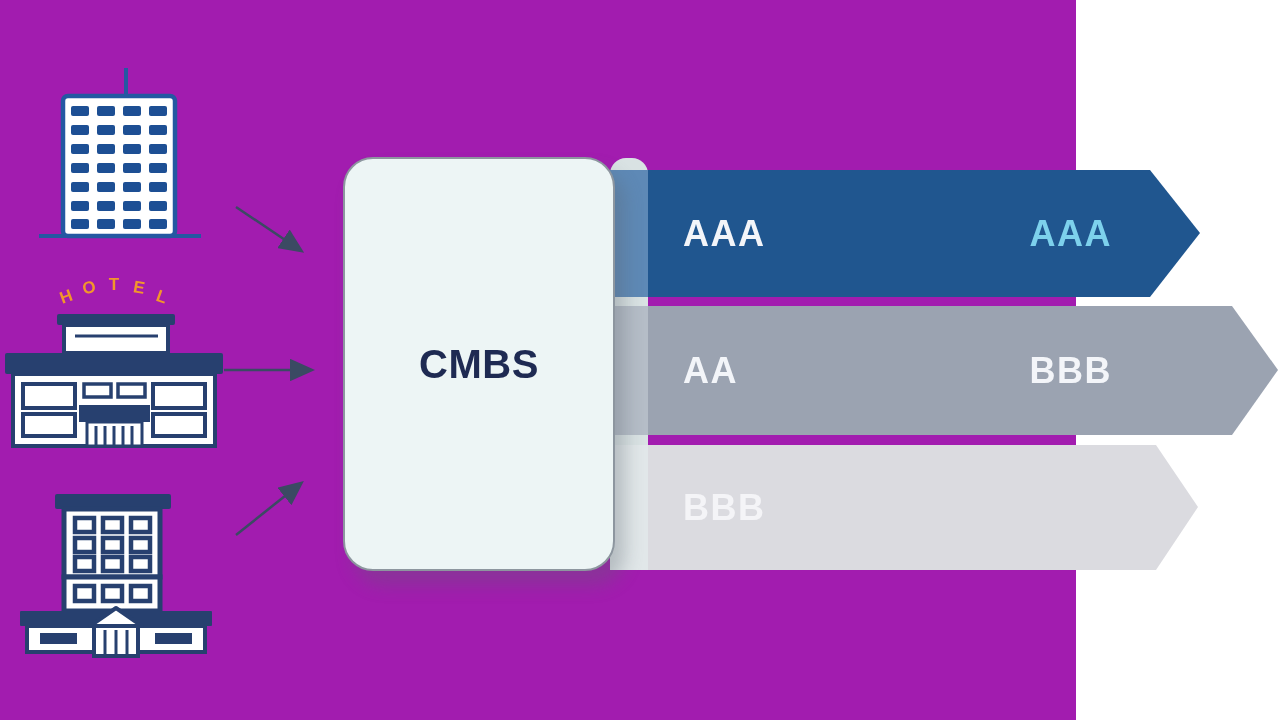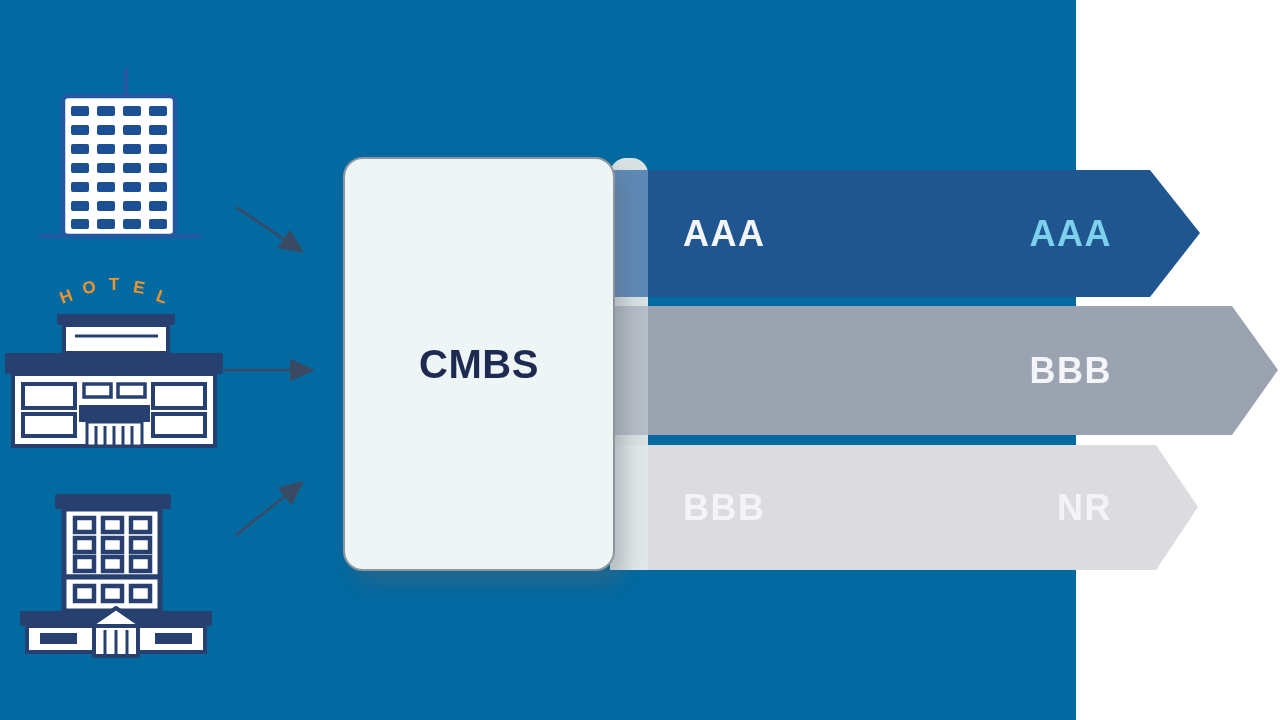--- a/index.html
+++ b/index.html
@@ -1,23 +1,23 @@
 <!DOCTYPE html>
 <html><head>
 <meta charset="utf-8">
 <style>
   html,body{margin:0;padding:0;background:#ffffff;}
   body{width:1280px;height:720px;overflow:hidden;font-family:"Liberation Sans",sans-serif;}
-  .stage{position:relative;width:1076px;height:720px;background:#0369a1;}
+  .stage{position:relative;width:1076px;height:720px;background:#a21caf;}
   .bands-svg{position:absolute;left:0;top:0;z-index:1;}
   .overlay-svg{position:absolute;left:0;top:0;z-index:2;}
 
   .trust-box{
     position:absolute;left:343px;top:157px;width:268px;height:410px;
-    background:#edf5f5;border:2px solid #8d969f;border-radius:20px;
+    background:#edf5f5;border:2px solid #8d969f;border-radius:30px;
     box-shadow:10px 14px 18px rgba(90,100,110,.32);
     display:flex;align-items:center;justify-content:center;z-index:3;
   }
   .trust-title{font-size:40px;font-weight:bold;color:#1e2a52;text-align:center;line-height:63px;letter-spacing:.5px;}
 
   .band-label{
     position:absolute;display:flex;align-items:center;z-index:2;
     font-weight:bold;font-size:36px;letter-spacing:1.5px;width:180px;
   }
   .lbl-left{left:683px;}
@@ -55,24 +55,24 @@
 
     <g>
       <rect x="610" y="445" width="40" height="125" fill="#e1e7e9"></rect>
       <polygon points="648,445 1156,445 1198,507 1156,570 648,570" fill="#dbdbe0"></polygon>
     </g>
   </svg>
 
   <div class="band-label lbl-left row1" style="color: rgb(243, 245, 249);">AAA</div>
   <div class="band-label lbl-right row1" style="color: rgb(125, 209, 236);">AAA</div>
 
+  <div class="band-label lbl-left row2" style="color: rgb(243, 245, 249);">AA</div>
   <div class="band-label lbl-right row2" style="color: rgb(243, 245, 249);">BBB</div>
 
   <div class="band-label lbl-left row3" style="color: rgb(244, 244, 247);">BBB</div>
-  <div class="band-label lbl-right row3" style="color: rgb(244, 244, 247);">NR</div>
 
   <div class="trust-box">
     <div class="trust-title">
       <div>CMBS</div>
     </div>
   </div>
 
   <svg class="overlay-svg" width="1280" height="720">
     <defs>
       <marker id="ah" markerWidth="10" markerHeight="9" refX="8" refY="4.5" orient="auto">

